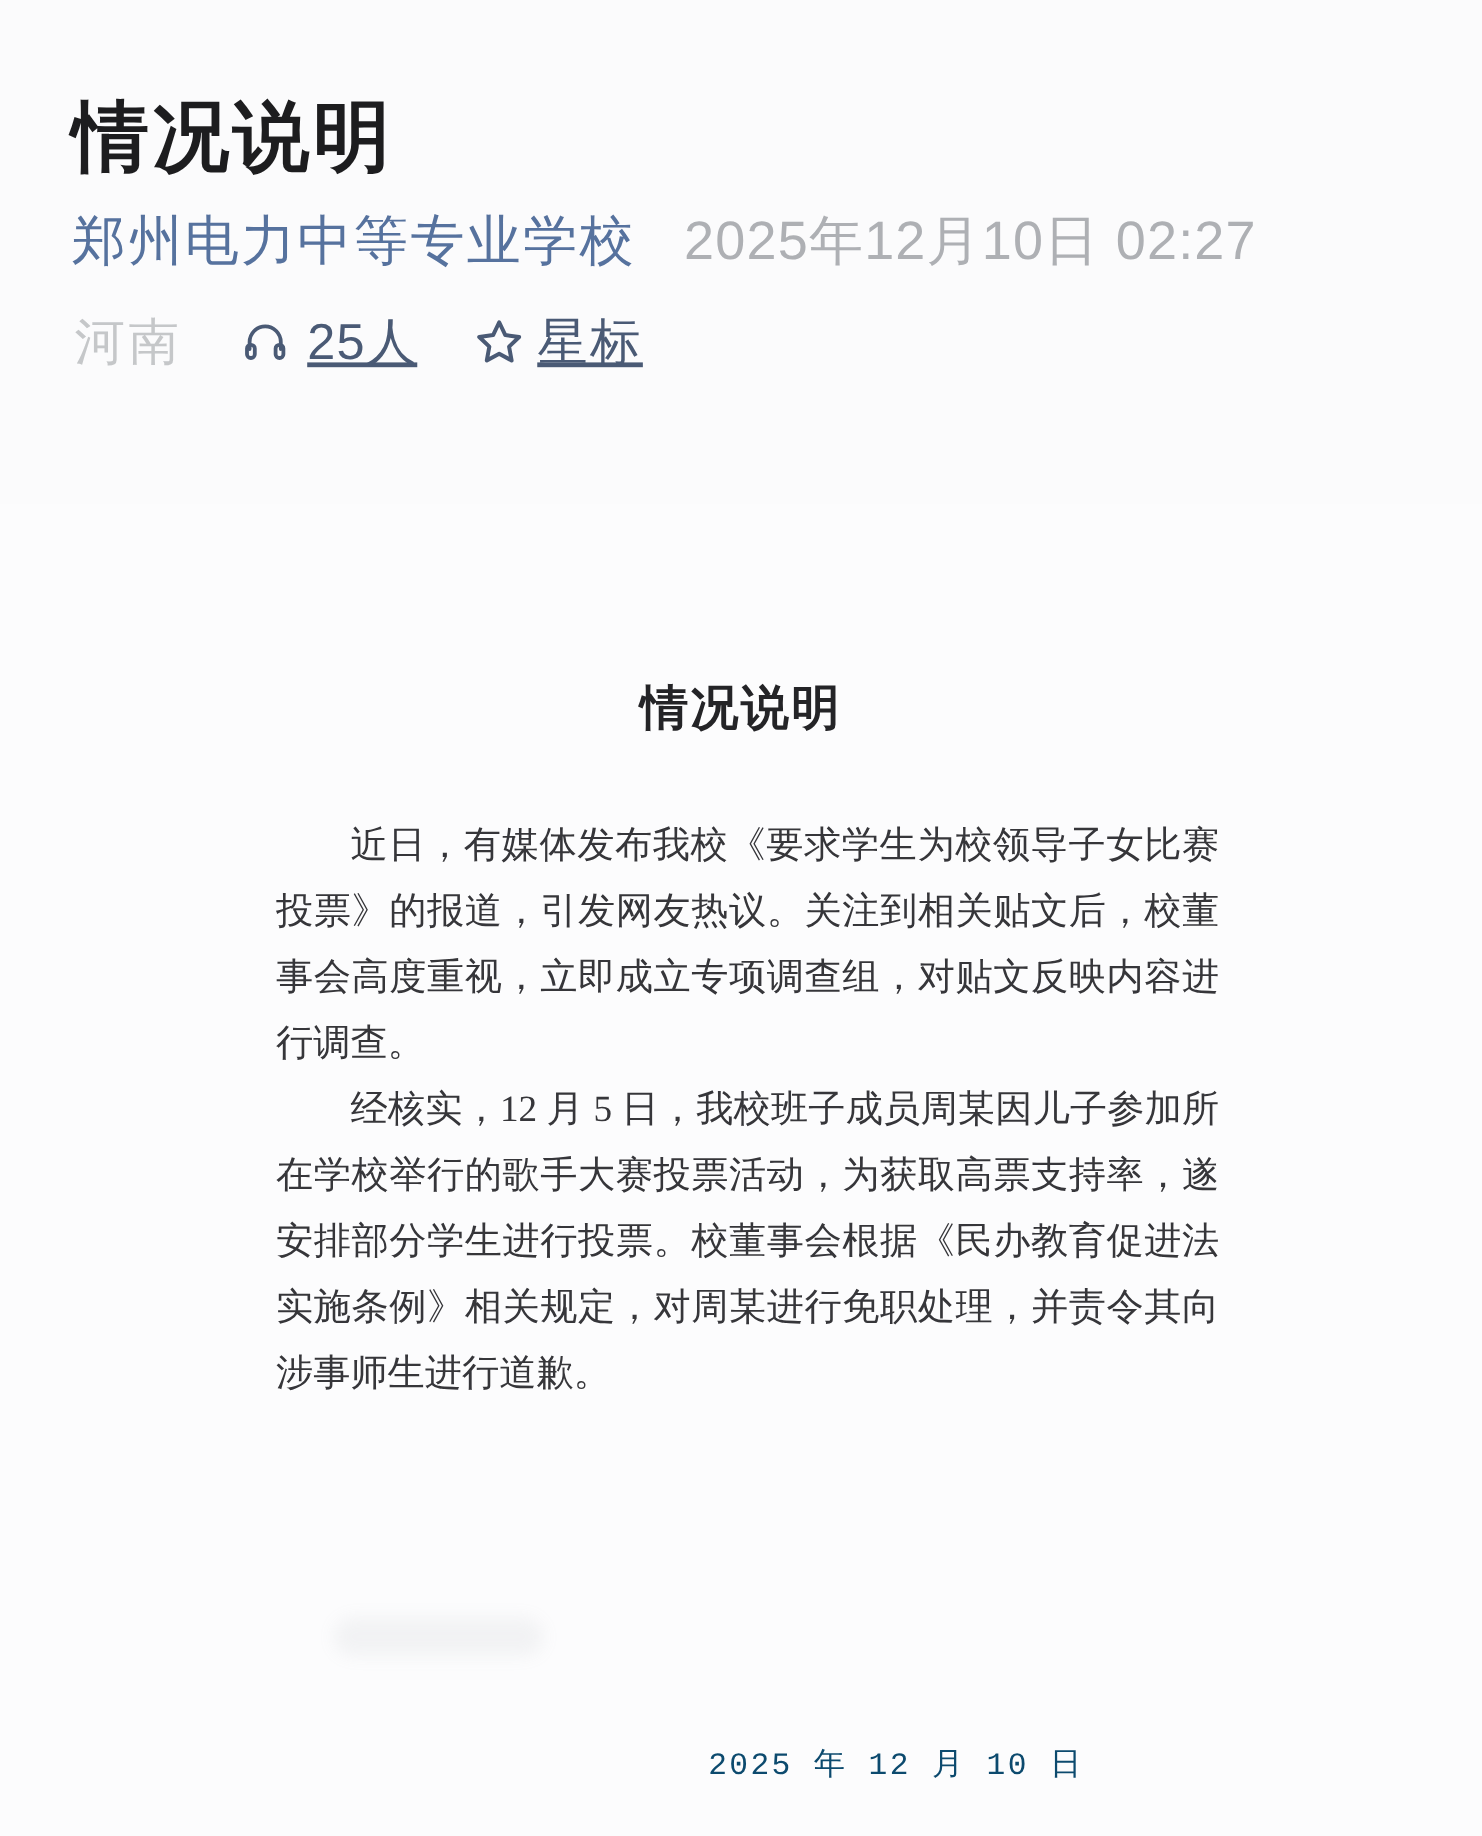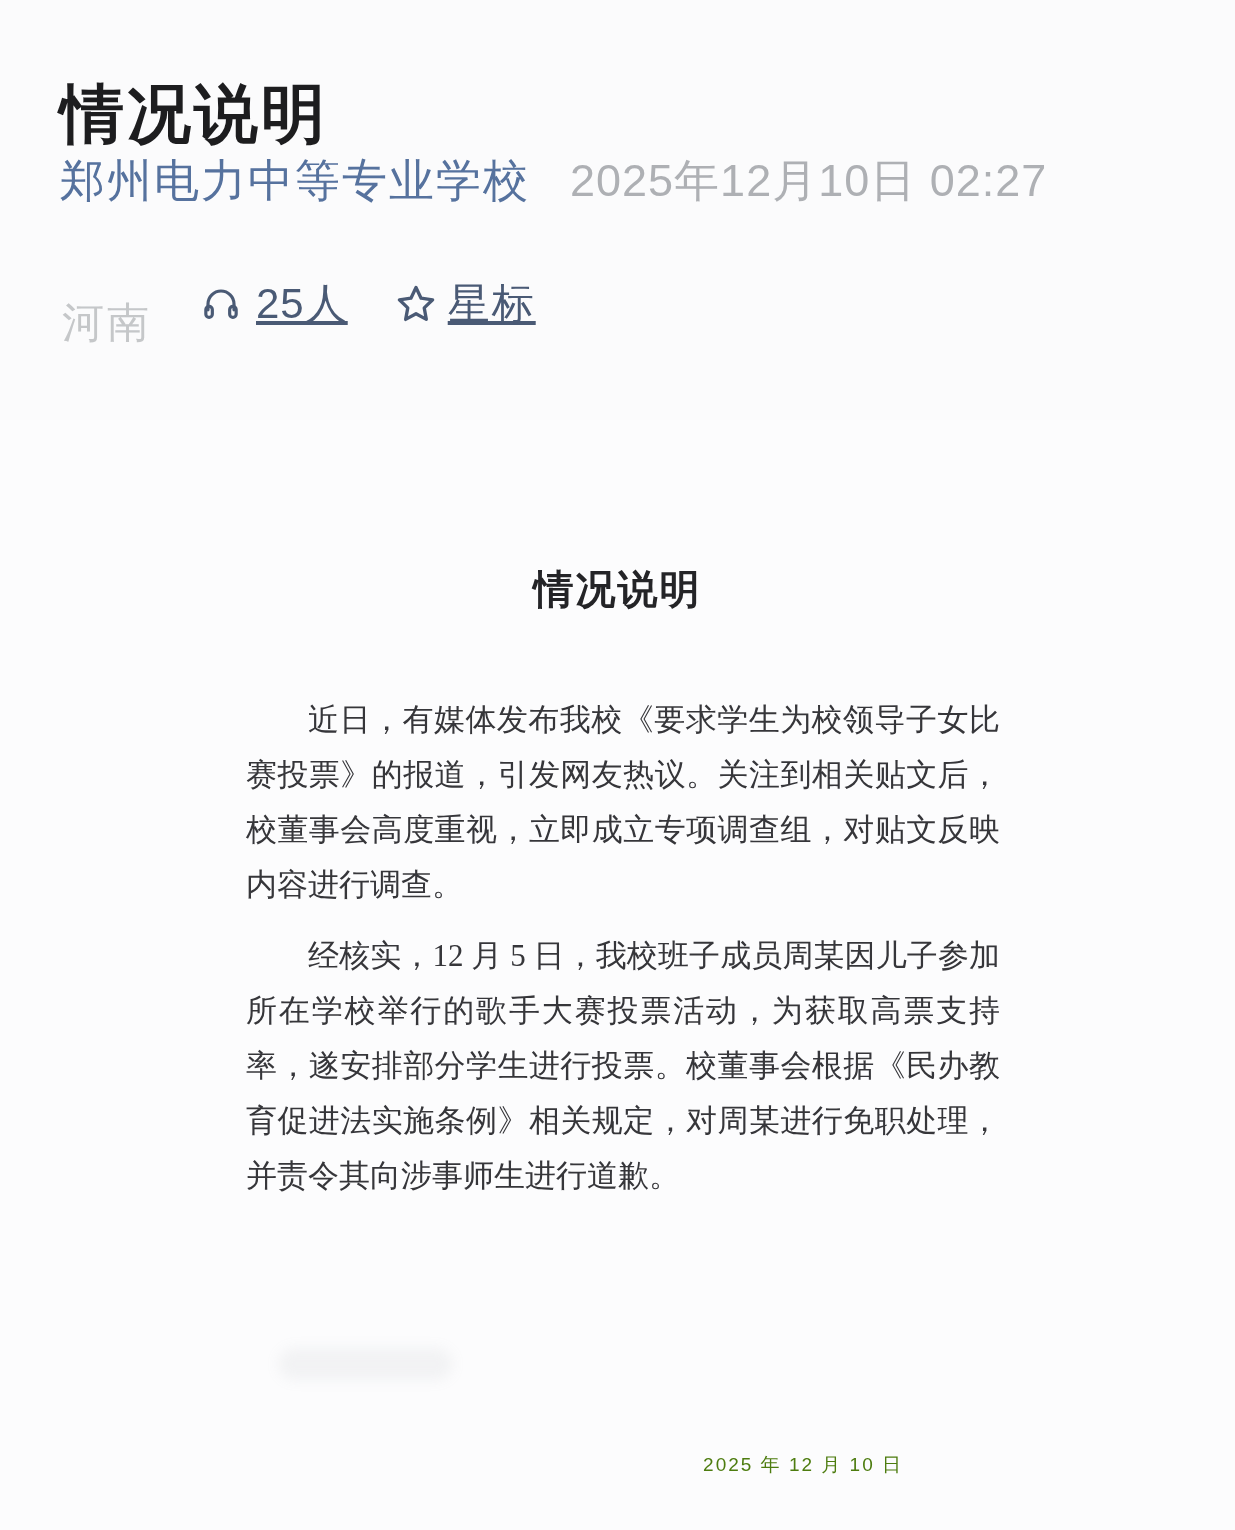--- a/index.html
+++ b/index.html
@@ -11,33 +11,33 @@
     -webkit-font-smoothing: antialiased;
   }
 
   
   .page-title {
     position: absolute; left: 60px; top: 38px;
     font-size: 64px; font-weight: 700; color: #1d1d1f;
     letter-spacing: 3px; line-height: 1.05;
   }
   .meta-row1 {
-    position: absolute; left: 60px; top: 156px;
+    position: absolute; left: 60px; top: 176px;
     display: flex; align-items: center;
     font-size: 45px; line-height: 1.1; white-space: nowrap;
   }
   .source-link { color: #56729e; letter-spacing: 2px; cursor: pointer; }
   .post-datetime { color: #aeb0b4; margin-left: 40px; letter-spacing: 1px; }
 
   .meta-row2 {
     position: absolute; left: 62px; top: 262px;
     display: flex; align-items: center;
     font-size: 42px; line-height: 1.1; white-space: nowrap;
   }
-  .location-label { color: #c5c7c9; letter-spacing: 3px; margin-top: 38px; }
+  .location-label { color: #c5c7c9; letter-spacing: 3px; }
   .listeners-group {
     display: flex; align-items: center;
     margin-left: 48px; color: #4a5a75; cursor: pointer;
   }
   .listeners-group svg { display: block; margin-right: 14px; }
   .listeners-count { letter-spacing: 1px; text-decoration: underline; }
   .star-group {
     display: flex; align-items: center;
     margin-left: 46px; color: #4a5a75; cursor: pointer;
   }
@@ -55,27 +55,27 @@
     font-size: 40px; font-weight: 700; color: #242427;
     letter-spacing: 2px;
     font-family: "Liberation Sans", sans-serif;
   }
   .doc-body {
     position: absolute; left: 230px; top: 256px; width: 786px;
     font-family: "Liberation Serif", "DejaVu Serif", serif;
     font-size: 31px; line-height: 55px; color: #36363a;
     text-align: justify;
   }
-  .doc-body p { margin: 16px; text-indent: 2em; }
+  .doc-body p { margin: 0; text-indent: 2em; }
   .doc-date {
     position: absolute; left: 230px; top: 1032px; width: 786px;
     box-sizing: border-box; padding-right: 113px;
     text-align: right;
-    font-family: Liberation Sans, sans-serif;
-    font-size: 19px; color: #4d7c0f; letter-spacing: 2px;
+    font-family: Liberation Mono, monospace;
+    font-size: 26px; color: #0c4a6e; letter-spacing: 2px;
   }
   .smudge {
     position: absolute; left: 278px; top: 928px; width: 175px; height: 32px;
     background: #9aa0a6; opacity: 0.10; filter: blur(7px); border-radius: 16px;
   }
 </style>
 </head>
 <body>
 
 <h1 class="page-title">情况说明</h1>

